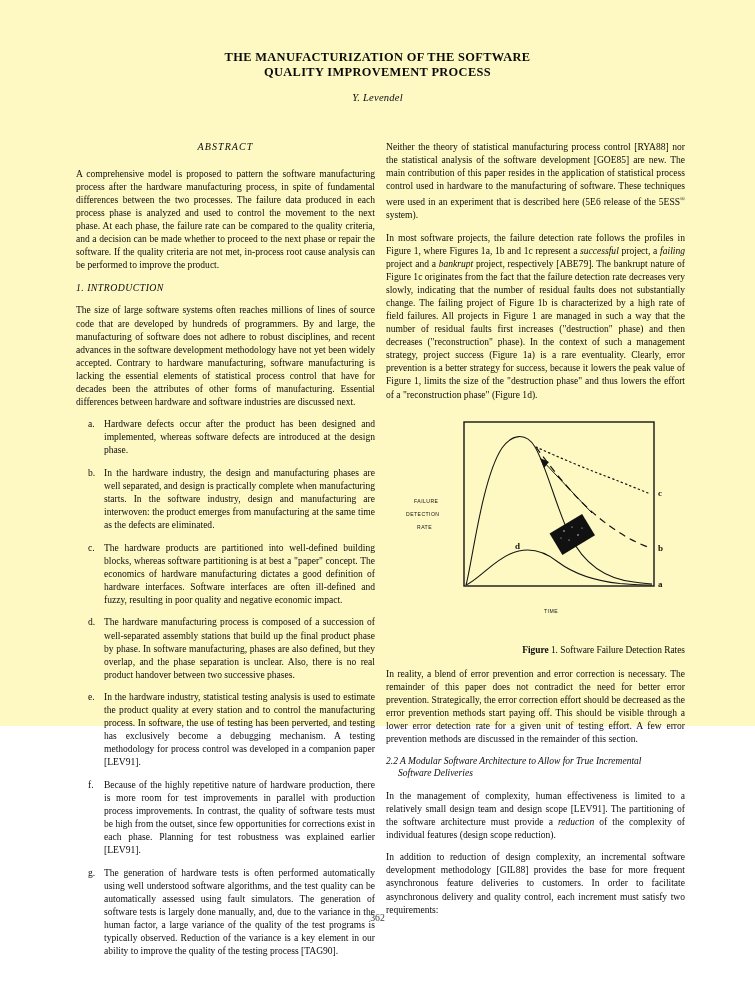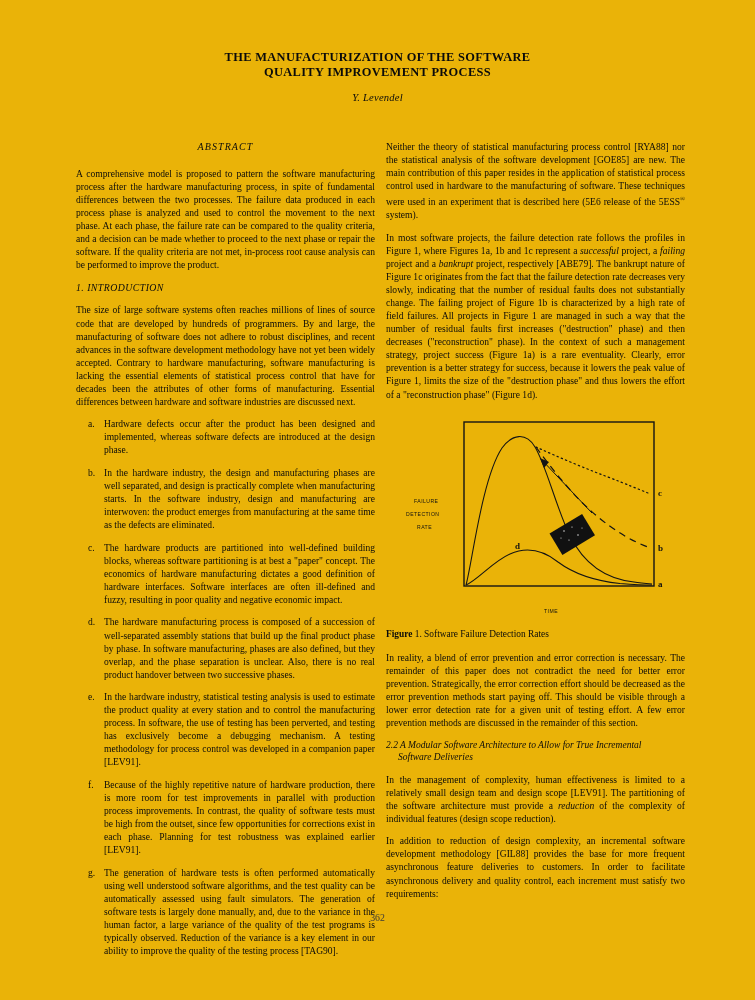--- a/index.html
+++ b/index.html
@@ -12,22 +12,22 @@
     height: 1000px;
     font-family: "Liberation Serif", "DejaVu Serif", serif;
     color: #0b0b0b;
     position: relative;
     overflow: hidden;
   }
   .page {
     position: absolute;
     left: 0; top: 0;
     width: 755px;
-    height: 1000px;
-    background: #eab308;
+    height: 726px;
+    background: #fef9c3;
   }
   
   .title-block {
     position: absolute;
     left: 0;
     top: 50px;
     width: 755px;
     text-align: center;
   }
   .paper-title {
@@ -115,23 +115,23 @@
   .figure-wrap {
     margin: 13px 0 9px 0;
   }
   .figure-box {
     position: relative;
     width: 299px;
     height: 212px;
   }
   .fig-svg { display: block; }
   .fig-caption {
-    text-align: left;
+    text-align: right;
     font-size: 9.4px;
-    margin-top: 2px;
+    margin-top: 18px;
     margin-bottom: 10px;
   }
   .fig-caption .fw { font-weight: bold; }
   .axis-label {
     font-family: "Liberation Sans", sans-serif;
     font-size: 5.1px;
     letter-spacing: 0.45px;
     fill: #111;
   }
   .curve-label {

